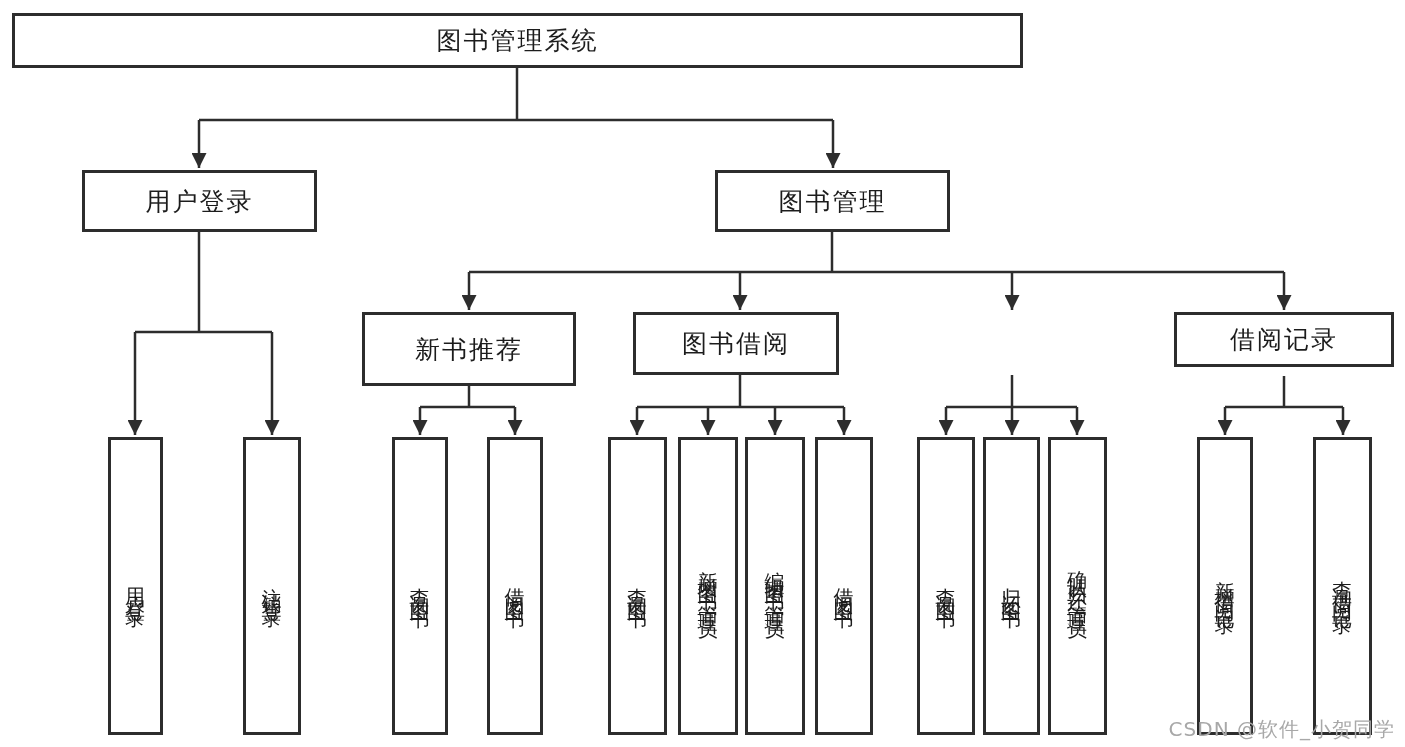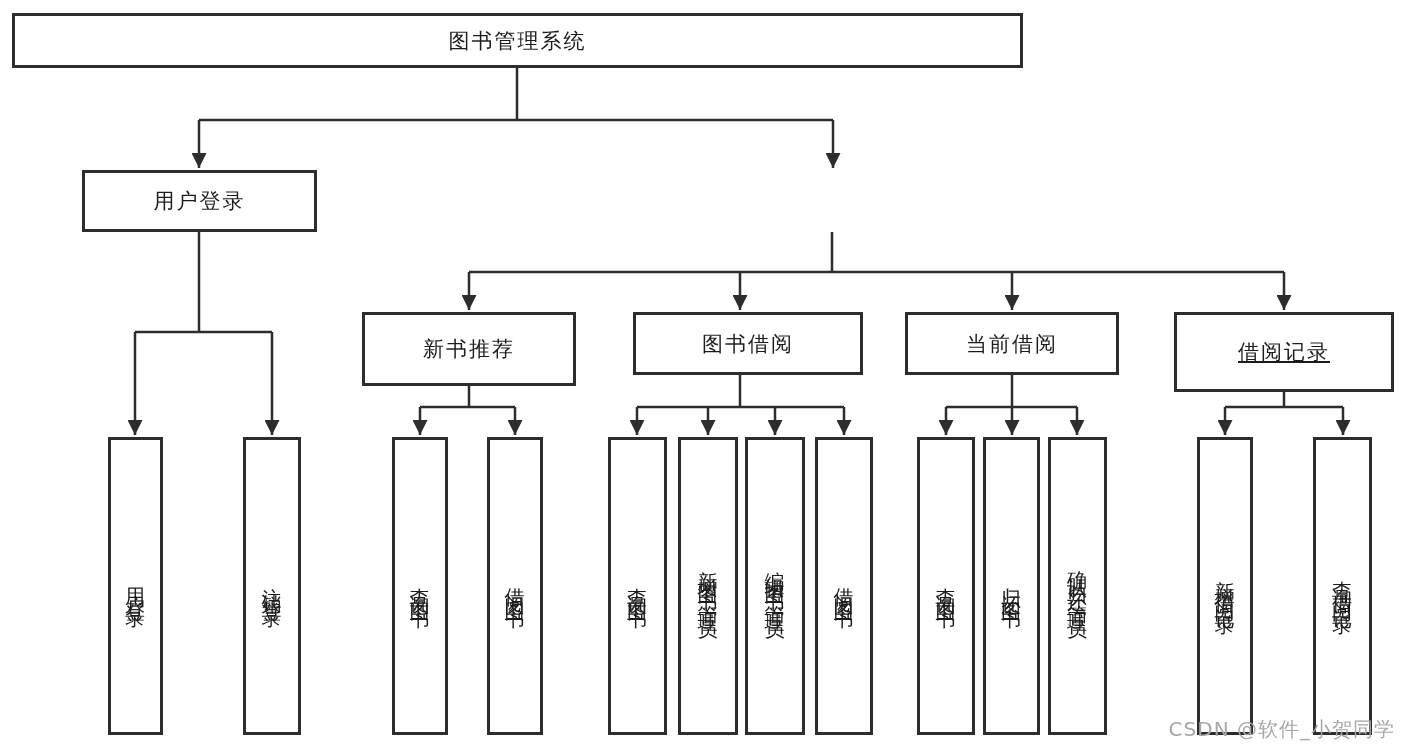--- a/index.html
+++ b/index.html
@@ -19,35 +19,35 @@
   .node {
     position: absolute;
     background: #ffffff;
     border: 3px solid #2d2d2d;
     box-sizing: border-box;
     display: flex;
     align-items: center;
     justify-content: center;
     color: #1c1c1c;
   }
-  .h-node { font-size: 21px; letter-spacing: 2px; white-space: nowrap; }
+  .h-node { font-size: 25px; letter-spacing: 2px; white-space: nowrap; }
   .v-node {
     writing-mode: vertical-rl;
     font-size: 20px;
     letter-spacing: 7px;
     line-height: 1;
   }
   
   #root { left: 12px;  top: 13px;  width: 1011px; height: 55px; }
   #l2a  { left: 82px;  top: 170px; width: 235px;  height: 62px; }
   #l2b  { left: 715px; top: 170px; width: 235px;  height: 62px; }
   #l3a  { left: 362px;  top: 312px; width: 214px; height: 74px; }
-  #l3b  { left: 633px;  top: 312px; width: 230px; height: 63px; }
+  #l3b  { left: 633px;  top: 312px; width: 206px; height: 63px; }
   #l3c  { left: 905px;  top: 312px; width: 214px; height: 63px; }
-  #l3d  { left: 1174px; top: 312px; width: 220px; height: 80px; text-decoration: underline; }
+  #l3d  { left: 1174px; top: 312px; width: 220px; height: 55px; }
   .leaf { top: 437px; height: 298px; }
   #f1  { left: 108px;  width: 55px; }
   #f2  { left: 243px;  width: 58px; }
   #f3  { left: 392px;  width: 56px; }
   #f4  { left: 487px;  width: 56px; }
   #f5  { left: 608px;  width: 59px; }
   #f6  { left: 678px;  width: 60px; }
   #f7  { left: 745px;  width: 60px; }
   #f8  { left: 815px;  width: 58px; }
   #f9  { left: 917px;  width: 58px; }
@@ -116,24 +116,24 @@
       <path d="M1284 376 V407"></path>
       <path d="M1225 407 H1343"></path>
       <path d="M1225 407 V435" marker-end="url(#arw)"></path>
       <path d="M1343 407 V435" marker-end="url(#arw)"></path>
     </g>
   </svg>
 
   <div id="root" class="node h-node">图书管理系统</div>
 
   <div id="l2a" class="node h-node">用户登录</div>
+  <div id="l2b" class="node h-node">图书管理</div>
 
   <div id="l3a" class="node h-node">新书推荐</div>
   <div id="l3b" class="node h-node">图书借阅</div>
-  <div id="l3c" class="node h-node">当前借阅</div>
   <div id="l3d" class="node h-node">借阅记录</div>
 
   <div id="f1" class="node v-node leaf">用户登录</div>
   <div id="f2" class="node v-node leaf">注销登录</div>
   <div id="f3" class="node v-node leaf">查询图书</div>
   <div id="f4" class="node v-node leaf">借阅图书</div>
   <div id="f5" class="node v-node leaf">查询图书</div>
   <div id="f6" class="node v-node leaf">新增图书（管理员）</div>
   <div id="f7" class="node v-node leaf">编辑图书（管理员）</div>
   <div id="f8" class="node v-node leaf">借阅图书</div>

